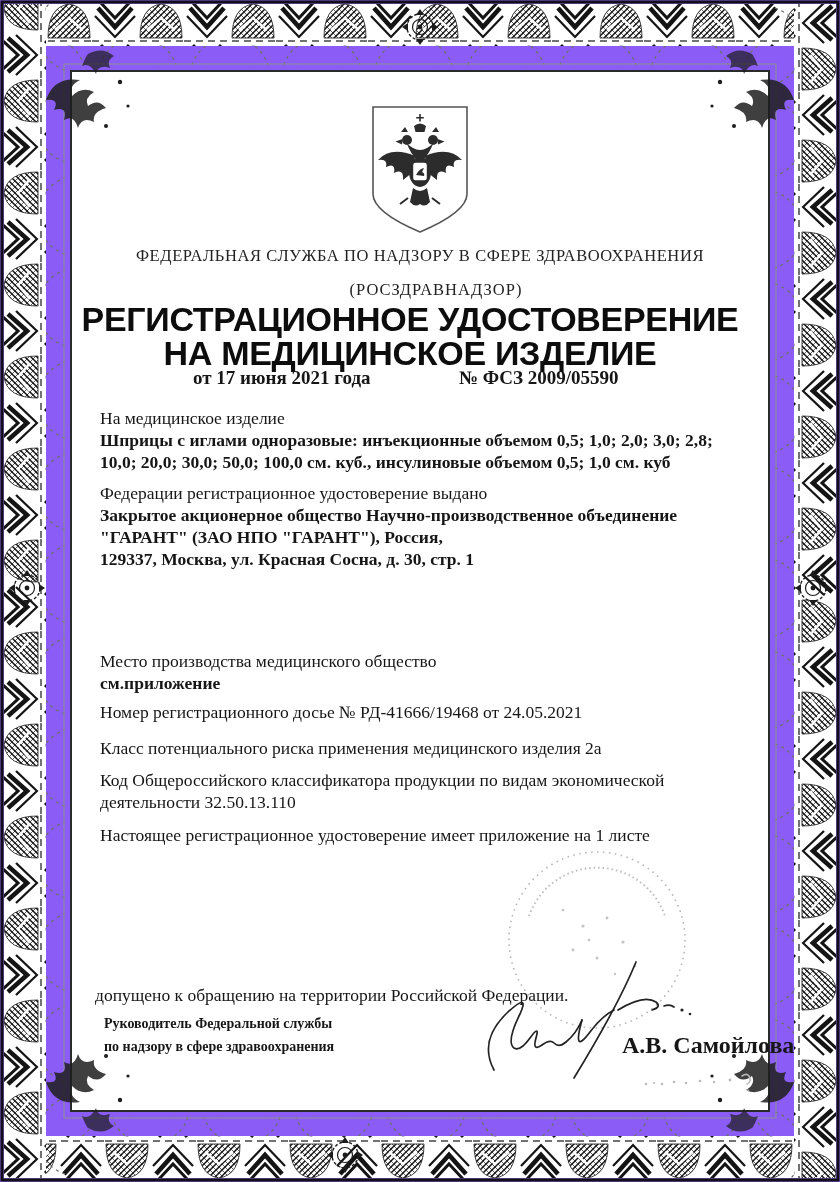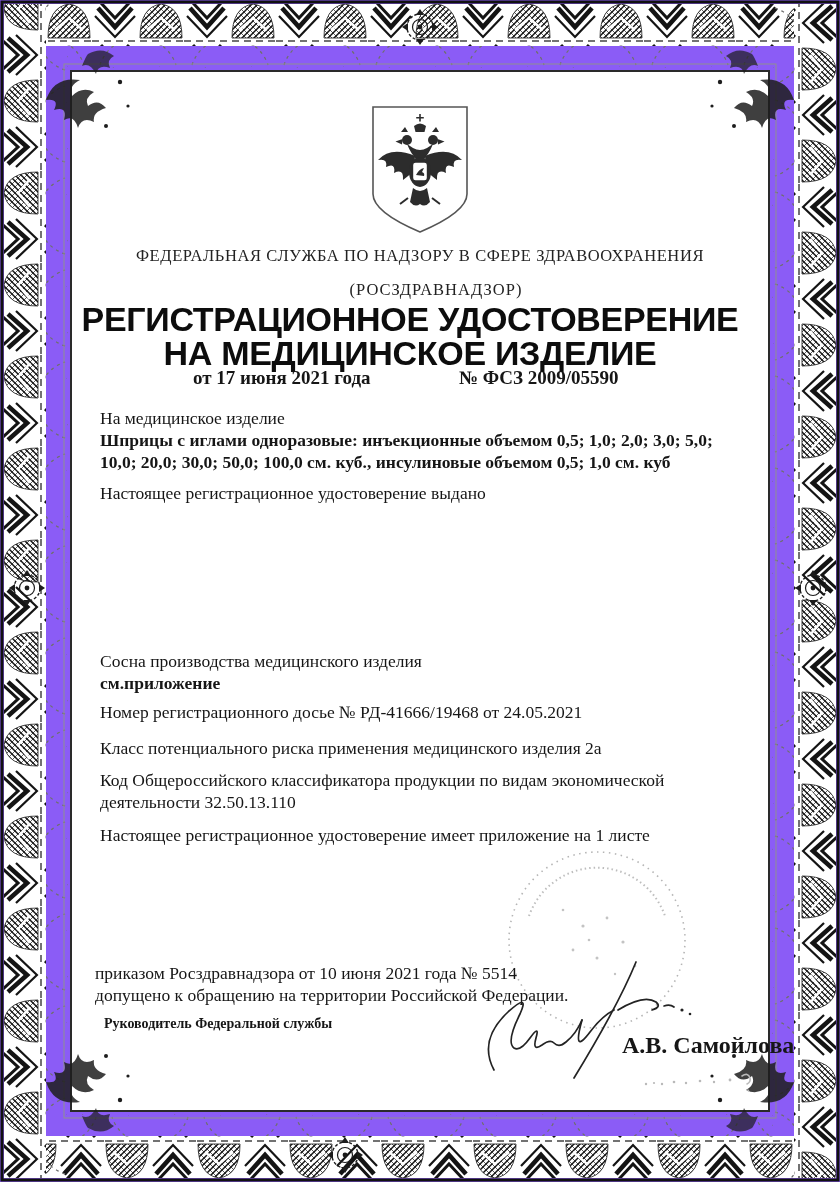--- a/index.html
+++ b/index.html
@@ -150,31 +150,34 @@
     <div class="agency l1">ФЕДЕРАЛЬНАЯ СЛУЖБА ПО НАДЗОРУ В СФЕРЕ ЗДРАВООХРАНЕНИЯ</div>
     <div class="agency l2">(РОСЗДРАВНАДЗОР)</div>
 
     <div class="doc-title t1">РЕГИСТРАЦИОННОЕ УДОСТОВЕРЕНИЕ</div>
     <div class="doc-title t2">НА МЕДИЦИНСКОЕ ИЗДЕЛИЕ</div>
     <div class="meta date">от 17 июня 2021 года</div>
     <div class="meta number">№  ФСЗ 2009/05590</div>
 
     <div class="block" style="top:407px">
       <div class="lbl">На медицинское изделие</div>
-      <div class="val">Шприцы с иглами одноразовые: инъекционные объемом 0,5; 1,0; 2,0; 3,0; 5,0;
+      <div class="val">Шприцы с иглами одноразовые: инъекционные объемом 0,5; 1,0; 2,0; 3,0; 2,8;
 10,0; 20,0; 30,0; 50,0; 100,0 см. куб., инсулиновые объемом 0,5; 1,0 см. куб</div>
     </div>
 
     <div class="block" style="top:482px">
-      <div class="lbl">Настоящее регистрационное удостоверение выдано</div>
+      <div class="lbl">Федерации регистрационное удостоверение выдано</div>
+      <div class="val">Закрытое акционерное общество Научно-производственное объединение
+"ГАРАНТ" (ЗАО НПО "ГАРАНТ"), Россия,
+129337, Москва, ул. Красная Сосна, д. 30, стр. 1</div>
     </div>
 
 
     <div class="block" style="top:650px">
-      <div class="lbl">Сосна производства медицинского изделия</div>
+      <div class="lbl">Место производства медицинского общество</div>
       <div class="val">см.приложение</div>
     </div>
 
     <div class="block" style="top:701px">
       <span class="lbl">Номер регистрационного досье</span>
       <span class="inline-val">№ РД-41666/19468 от 24.05.2021</span>
     </div>
 
     <div class="block" style="top:737px">
       <span class="lbl">Класс потенциального риска применения медицинского изделия</span>
@@ -197,24 +200,24 @@
           <circle cx="120" cy="96" r="1.6"></circle>
         <circle cx="70" cy="104" r="1.4"></circle>
           <circle cx="94" cy="112" r="1.5"></circle>
           <circle cx="60" cy="64" r="1.3"></circle>
         <circle cx="132" cy="120" r="1.3"></circle>
           <circle cx="86" cy="94" r="1.3"></circle>
           <circle cx="112" cy="128" r="1.2"></circle>
       </g>
     </svg>
 
-    <div class="order-line" style="top:962px">приказом Росздравнадзора от 10 июня 2021 года № 5514</div>
     <div class="order-line" style="top:984px">допущено к обращению на территории Российской Федерации.</div>
 
     <div class="head-title" style="top:1012px">Руководитель Федеральной службы</div>
+    <div class="head-title" style="top:1035px">по надзору в сфере здравоохранения</div>
 
     <svg class="sig-svg" viewBox="0 0 236 140" xmlns="http://www.w3.org/2000/svg">
       <g fill="none" stroke="#232323" stroke-width="1.7" stroke-linecap="round">
         <path d="M26 122 Q10 92 40 64 Q62 44 52 66 Q38 94 46 100 Q52 104 62 90 Q72 76 68 90 Q64 104 74 97 Q82 91 86 95 Q91 100 98 94 Q108 86 114 72"></path>
         <path d="M114 72 Q104 108 122 84 Q134 68 146 62"></path>
         <path d="M168 14 Q150 58 106 130"></path>
         <path d="M150 62 Q176 46 188 54 Q194 59 184 62"></path>
         <path d="M196 58 q6 -2 10 1"></path>
       </g>
       <circle cx="214" cy="62" r="1.6" fill="#232323"></circle>

